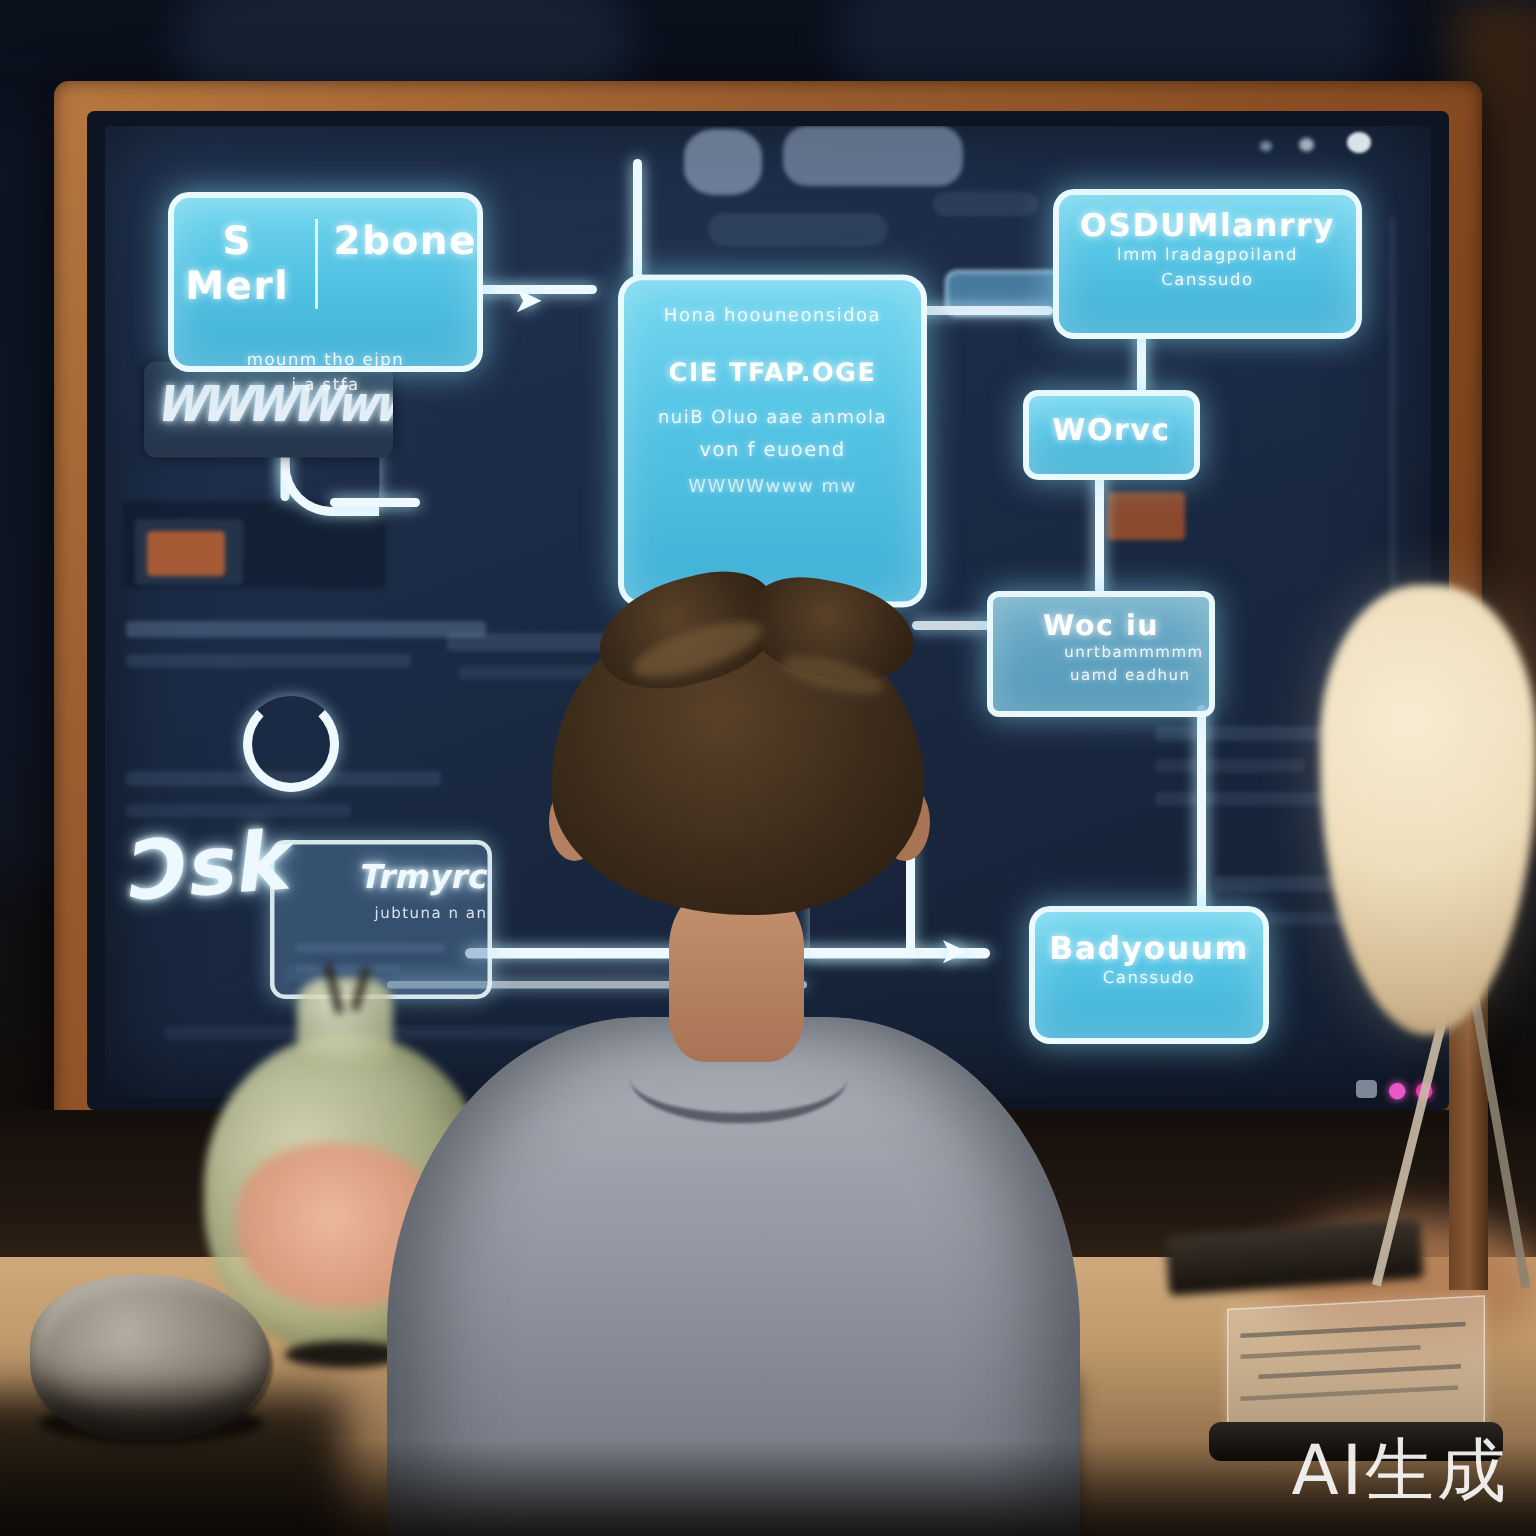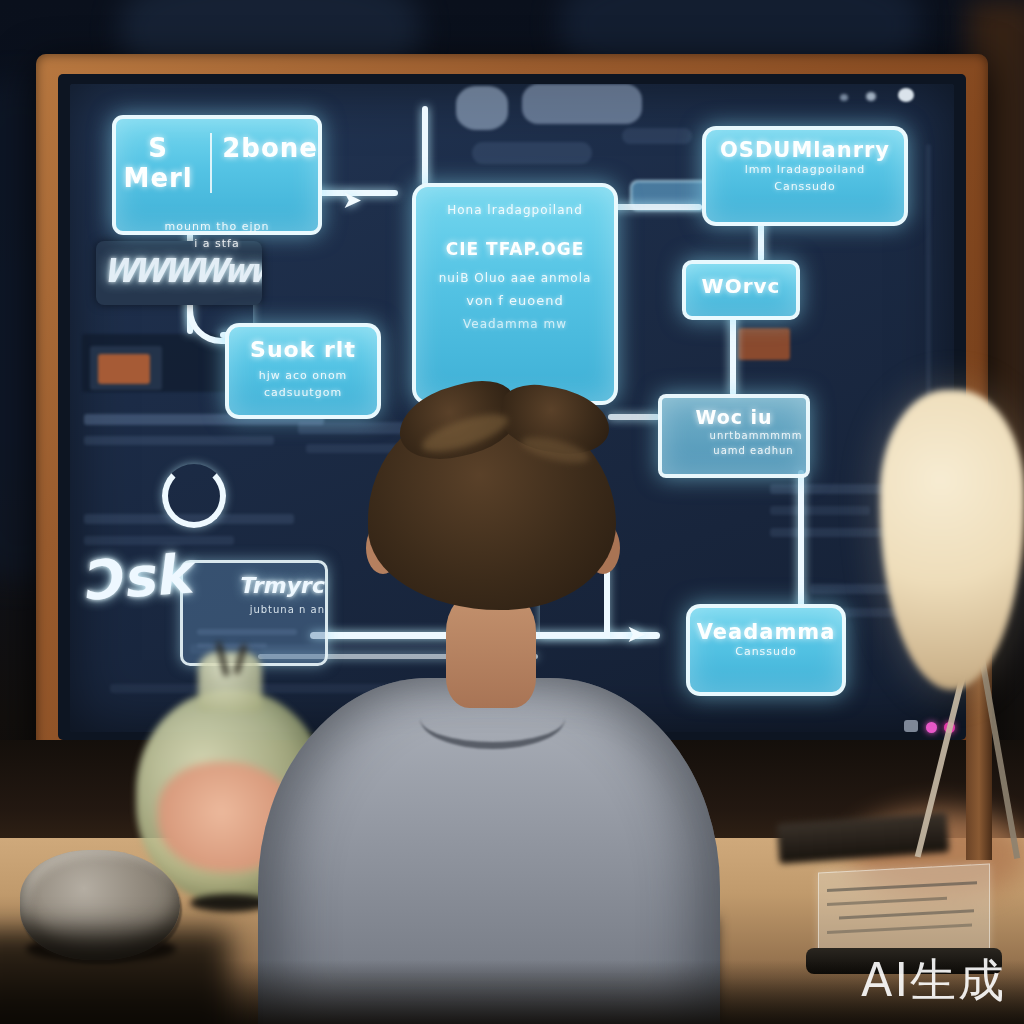--- a/index.html
+++ b/index.html
@@ -118,61 +118,56 @@
       <div class="conn" style="left:538px;top:330px;width:52px;height:6px;opacity:.85;"></div>
       <div class="conn" style="left:240px;top:548px;width:350px;height:7px;"></div>
       <div class="conn" style="left:188px;top:570px;width:280px;height:5px;opacity:.65;"></div>
       <div class="arrow" style="left:556px;top:536px;">➤</div>
       <div class="corner" style="left:470px;top:452px;width:64px;height:96px;border-top-width:6px;border-right-width:6px;border-top-right-radius:34px;"></div>
 
       <div class="abs" style="left:26px;top:157px;width:166px;height:64px;background:#26374e;border-radius:8px;box-shadow:0 0 10px rgba(0,0,0,.5);overflow:hidden;">
         <div class="glowtext" style="margin-top:12px;margin-left:10px;font-size:30px;font-style:italic;transform:skewX(-8deg) scaleY(1.1);letter-spacing:-3px;opacity:.95;">WWWWwww</div>
       </div>
 
-      <div class="fbox" style="left:42px;top:31px;width:202px;height:112px;border-radius:11px;">
+      <div class="fbox" style="left:42px;top:44px;width:202px;height:112px;">
         <div style="display:flex;justify-content:center;margin-top:14px;">
           <span class="t" style="font-size:26px;padding-right:10px;border-right:2px solid rgba(255,255,255,.8);">S Merl</span>
           <span class="t" style="font-size:26px;padding-left:10px;">2bone</span>
         </div>
         <div class="s" style="margin-top:26px;">mounm tho ejpn</div>
         <div class="s">i a stfa</div>
       </div>
 
-      <div class="fbox" style="left:155px;top:239px;width:148px;height:88px;">
-        <div class="t" style="font-size:22px;margin-top:10px;">Suok rlt</div>
-        <div class="s" style="margin-top:6px;">hjw aco onom</div>
-        <div class="s">cadsuutgom</div>
-      </div>
 
       <div class="fbox" style="left:342px;top:99px;width:198px;height:214px;border-radius:16px;">
-        <div class="s" style="margin-top:14px;font-size:12px;">Hona lradagpoiland</div>
+        <div class="s" style="margin-top:14px;font-size:12px;">Hona hoouneonsidoa</div>
         <div class="t" style="font-size:17px;margin-top:20px;">CIE TFAP.OGE</div>
         <div class="s" style="margin-top:10px;font-size:12px;">nuiB Oluo aae anmola</div>
         <div class="s" style="margin-top:4px;font-size:13px;">von f euoend</div>
-        <div class="s" style="margin-top:4px;font-size:12px;opacity:.75;">Veadamma mw</div>
+        <div class="s" style="margin-top:4px;font-size:12px;opacity:.75;">WWWWwww mw</div>
       </div>
 
       <div class="fbox" style="left:612px;top:176px;width:110px;height:52px;border-radius:10px;">
         <div class="t" style="font-size:20px;margin-top:10px;">WOrvc</div>
       </div>
 
       <div class="fbox" style="left:632px;top:42px;width:198px;height:92px;">
         <div class="t" style="font-size:21px;margin-top:8px;">OSDUMlanrry</div>
         <div class="s">lmm lradagpoiland</div>
         <div class="s">Canssudo</div>
       </div>
 
       <div class="fbox" style="left:588px;top:310px;width:144px;height:76px;border-radius:8px;background:linear-gradient(180deg,rgba(130,200,225,.85),rgba(90,170,205,.85));">
         <div class="t" style="font-size:19px;margin-top:8px;">Woc iu</div>
         <div class="s" style="font-size:10px;padding-left:44px;">unrtbammmmm</div>
         <div class="s" style="font-size:10px;padding-left:39px;">uamd eadhun</div>
       </div>
 
       <div class="fbox" style="left:616px;top:520px;width:152px;height:84px;">
-        <div class="t" style="font-size:21px;margin-top:12px;">Veadamma</div>
+        <div class="t" style="font-size:21px;margin-top:12px;">Badyouum</div>
         <div class="s">Canssudo</div>
       </div>
 
       <div class="abs" style="left:110px;top:476px;width:142px;height:100px;background:rgba(90,130,170,.45);border:3px solid rgba(235,248,252,.9);border-radius:10px;box-shadow:0 0 14px rgba(170,225,245,.5);text-align:right;color:#f2fbff;">
         <div class="glowtext" style="font-size:22px;margin-top:10px;font-style:italic;">Trmyrc</div>
         <div style="font-size:10px;opacity:.85;margin-top:6px;letter-spacing:1px;">jubtuna n an</div>
         <div class="row" style="left:14px;top:66px;width:100px;height:6px;opacity:.6;"></div>
         <div class="row" style="left:14px;top:80px;width:70px;height:5px;opacity:.45;"></div>
       </div>
 

